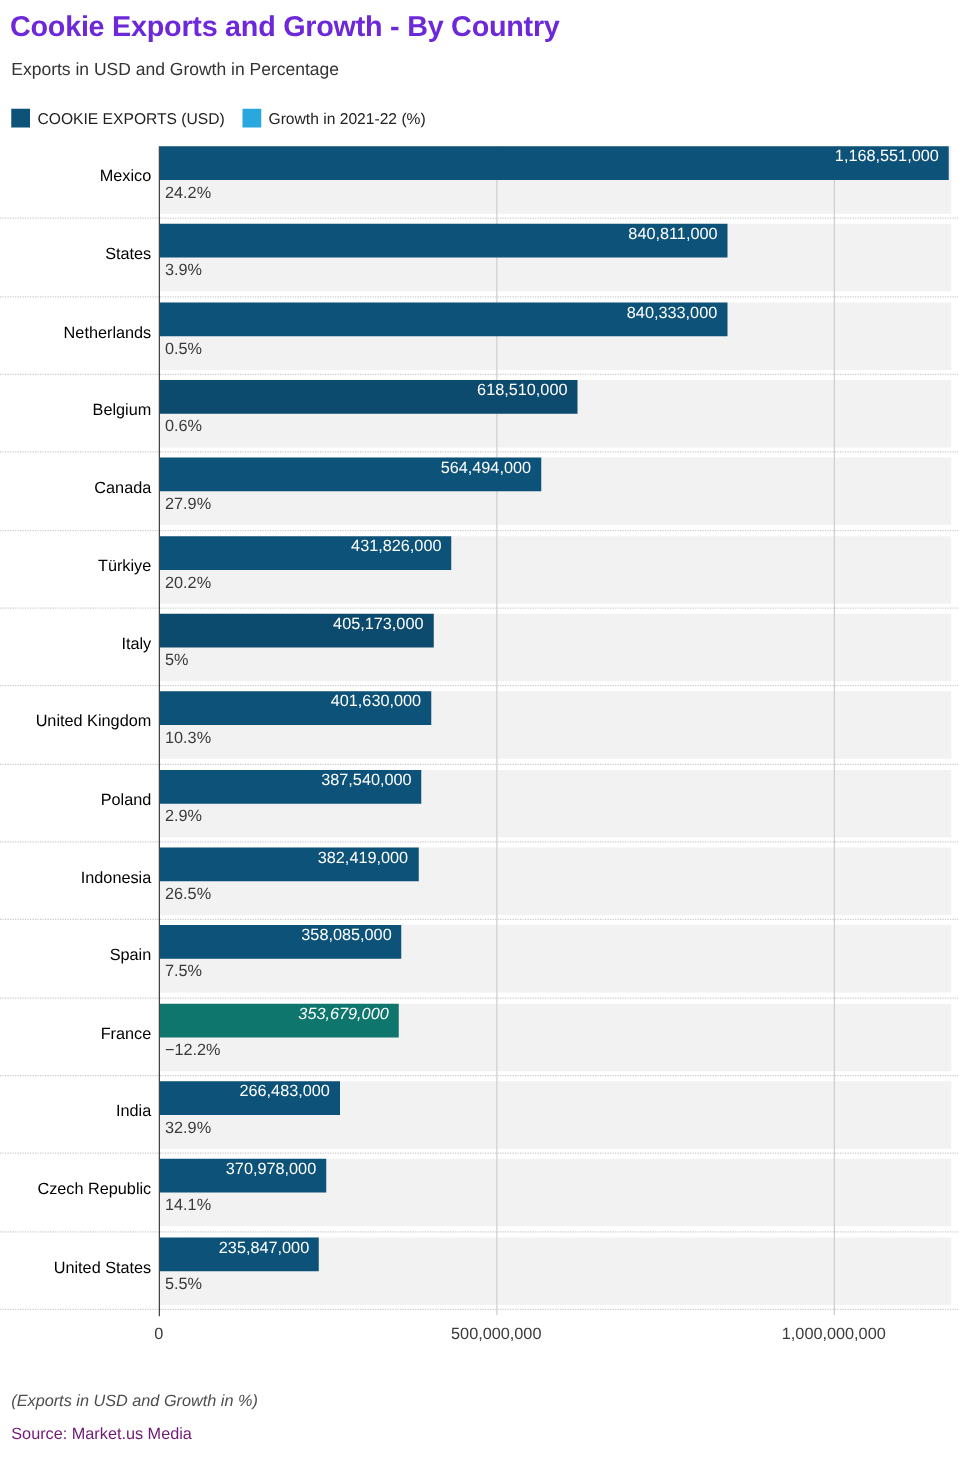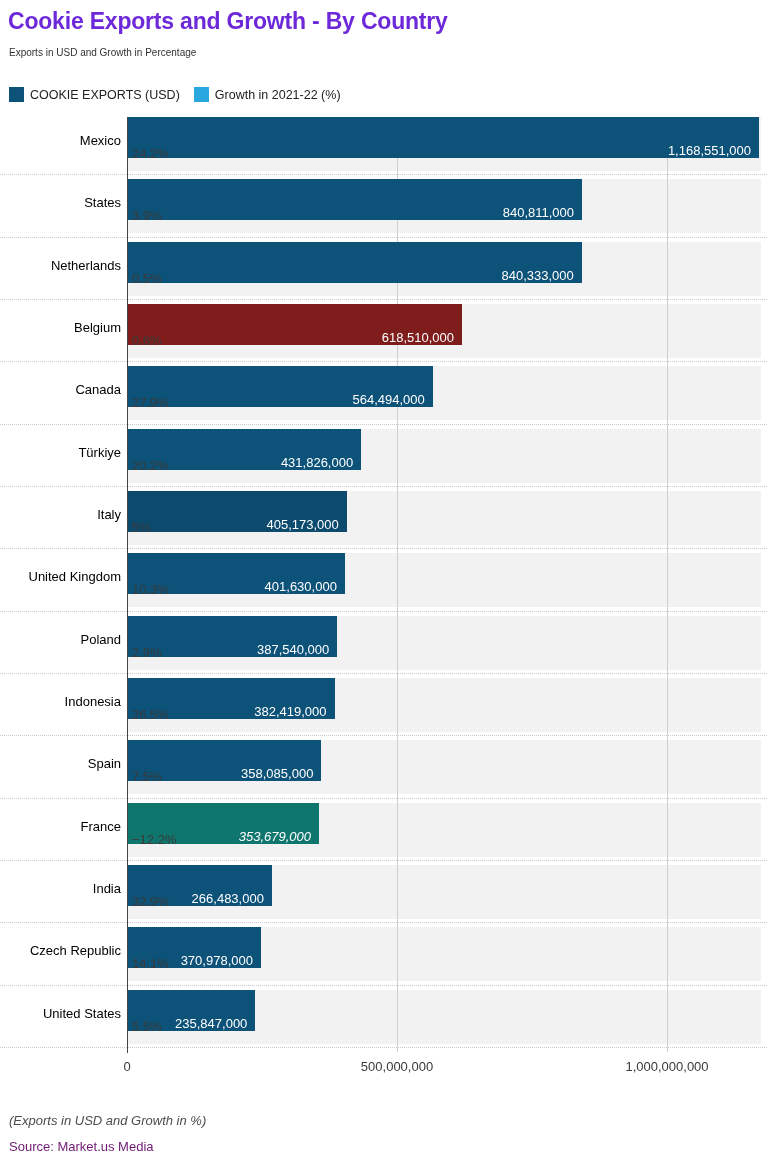--- a/index.html
+++ b/index.html
@@ -26,21 +26,21 @@
     font-size: 23px;
     font-weight: bold;
     color: #6d28d9;
     letter-spacing: -0.2px;
     white-space: nowrap;
   }
   .subtitle {
     position: absolute;
     left: 9px;
     top: 47px;
-    font-size: 10px;
+    font-size: 14px;
     color: #333333;
     white-space: nowrap;
     text-align: center;
   }
 
   
   .legend {
     position: absolute;
     left: 9px;
     top: 87px;
@@ -136,24 +136,24 @@
     text-align: right;
     font-size: 13px;
     color: #000000;
     line-height: 16px;
     white-space: nowrap;
   }
   .bar-export {
     position: absolute;
     left: 128px;
     top: 0;
-    height: 41px;
+    height: 27px;
     z-index: 5;
     display: flex;
-    align-items: flex-end;
+    align-items: flex-start;
     justify-content: flex-end;
   }
   .bar-export .bar-value {
     font-size: 13px;
     color: #ffffff;
     padding-right: 8px;
     white-space: nowrap;
   }
   .bar-growth {
     position: absolute;
@@ -262,21 +262,21 @@
           <div class="bar-export" style="width: 453.78px; background: rgb(13, 82, 120);">
             <span class="bar-value">840,333,000</span>
           </div>
           <div class="bar-growth" style="width: 2.7e-07px; background: rgb(40, 168, 222);"></div>
           <div class="growth-value">0.5%</div>
           <div class="row-sep"></div>
         </div>
         <div class="row" style="top: 186.99px;">
           <div class="row-band"></div>
           <div class="country-label">Belgium</div>
-          <div class="bar-export" style="width: 333.995px; background: #7f1d1d;">
+          <div class="bar-export" style="width: 333.995px; background: #0c4a6e;">
             <span class="bar-value">618,510,000</span>
           </div>
           <div class="bar-growth" style="width: 3.24e-07px; background: rgb(40, 168, 222);"></div>
           <div class="growth-value">0.6%</div>
           <div class="row-sep"></div>
         </div>
         <div class="row" style="top: 249.32px;">
           <div class="row-band"></div>
           <div class="country-label">Canada</div>
           <div class="bar-export" style="width: 304.827px; background: rgb(13, 82, 120);">

